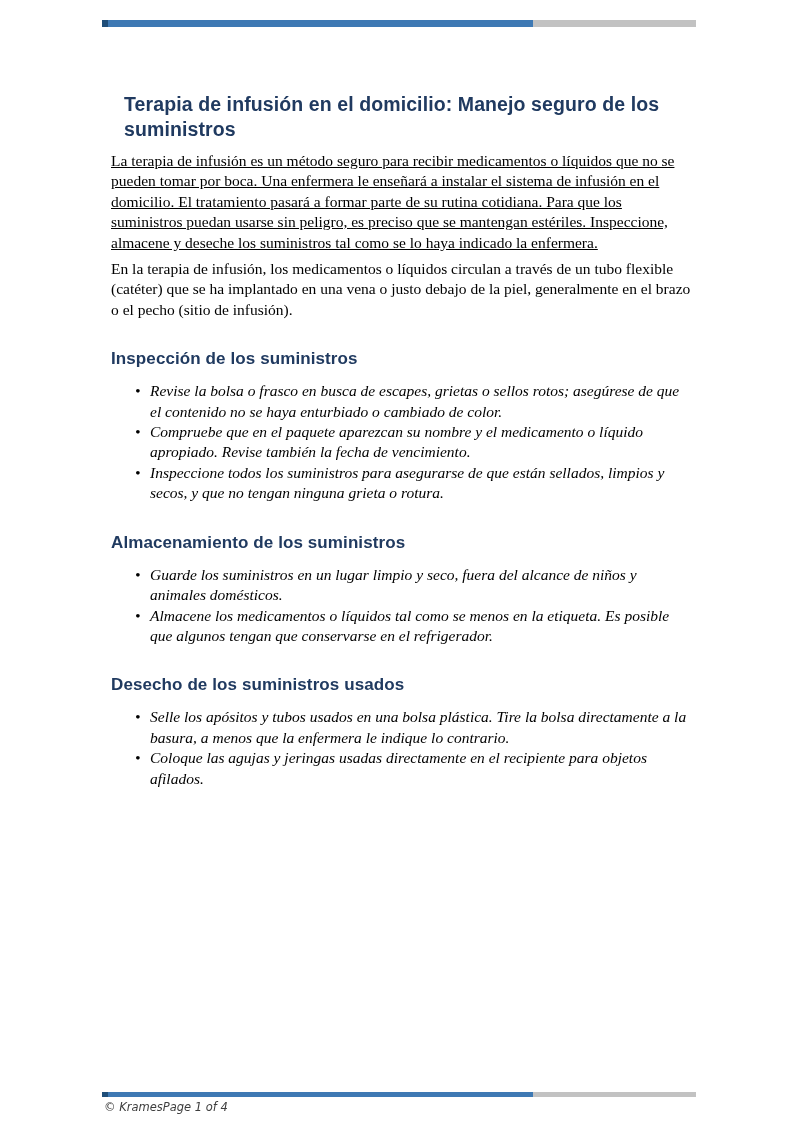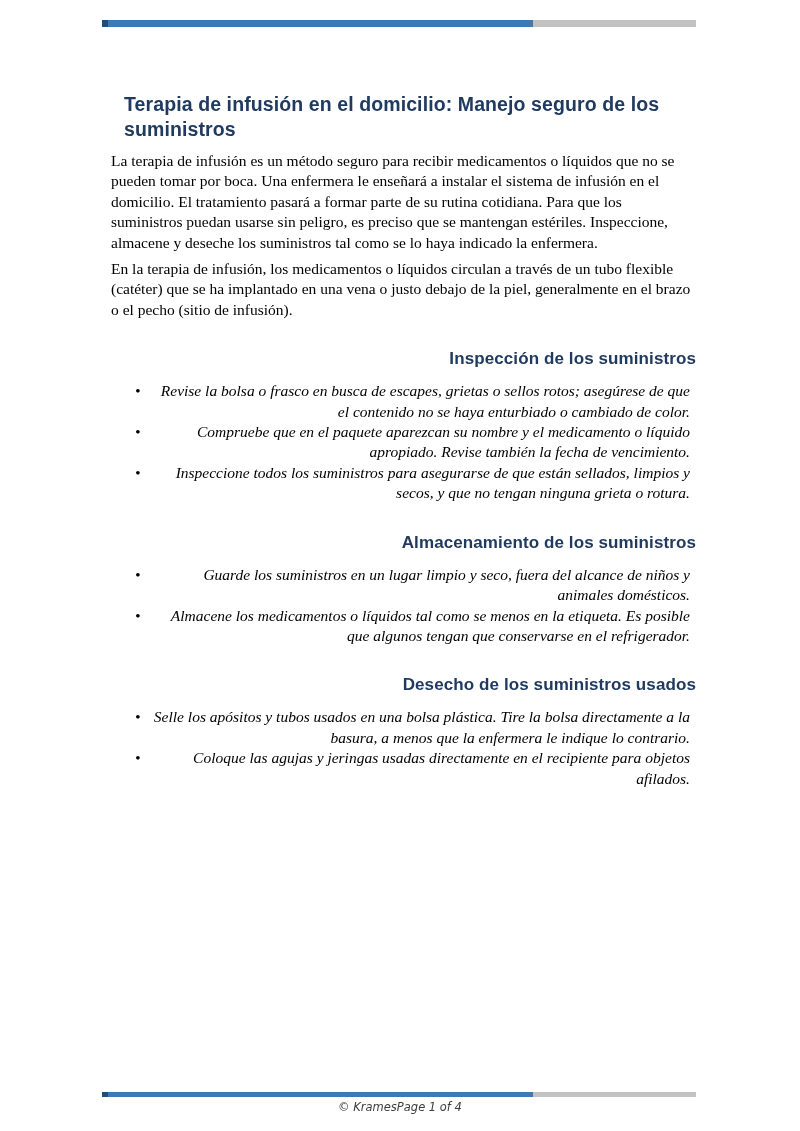--- a/index.html
+++ b/index.html
@@ -40,23 +40,23 @@
     color: #203A60;
     margin: 65px 0 0 22px;
     letter-spacing: 0.1px;
   }
   p.body-text {
     font-size: 15.5px;
     line-height: 20.4px;
     margin: 6px 0 0 9px;
     width: 582px;
   }
-  p.body-text.first { margin-top: 9px; }
+  p.body-text.first { margin-top: 9px; text-decoration: underline; }
 
-  section { margin: 0; text-align: right; }
+  section { margin: 0; }
   h2.section-heading {
     font-family: "Liberation Sans", sans-serif;
     font-weight: bold;
     font-size: 17px;
     line-height: 21px;
     color: #203A60;
     margin: 28px 0 12px 9px;
     letter-spacing: 0.1px;
   }
   ul.bullet-list {
@@ -82,21 +82,21 @@
 
   .footer {
     position: absolute;
     left: 0;
     top: 1092px;
     width: 594px;
   }
   .footer-rule { height: 5px; }
   .footer-text-row {
     display: flex;
-    justify-content: center;
+    justify-content: flex-start;
     align-items: baseline;
     margin-top: 3px;
     font-family: "DejaVu Sans", "Liberation Sans", sans-serif;
     font-style: italic;
     font-size: 11.5px;
     color: #3D3D3D;
   }
   .footer-text-row .copyright { margin-left: 2px; }
 </style>
 </head>

